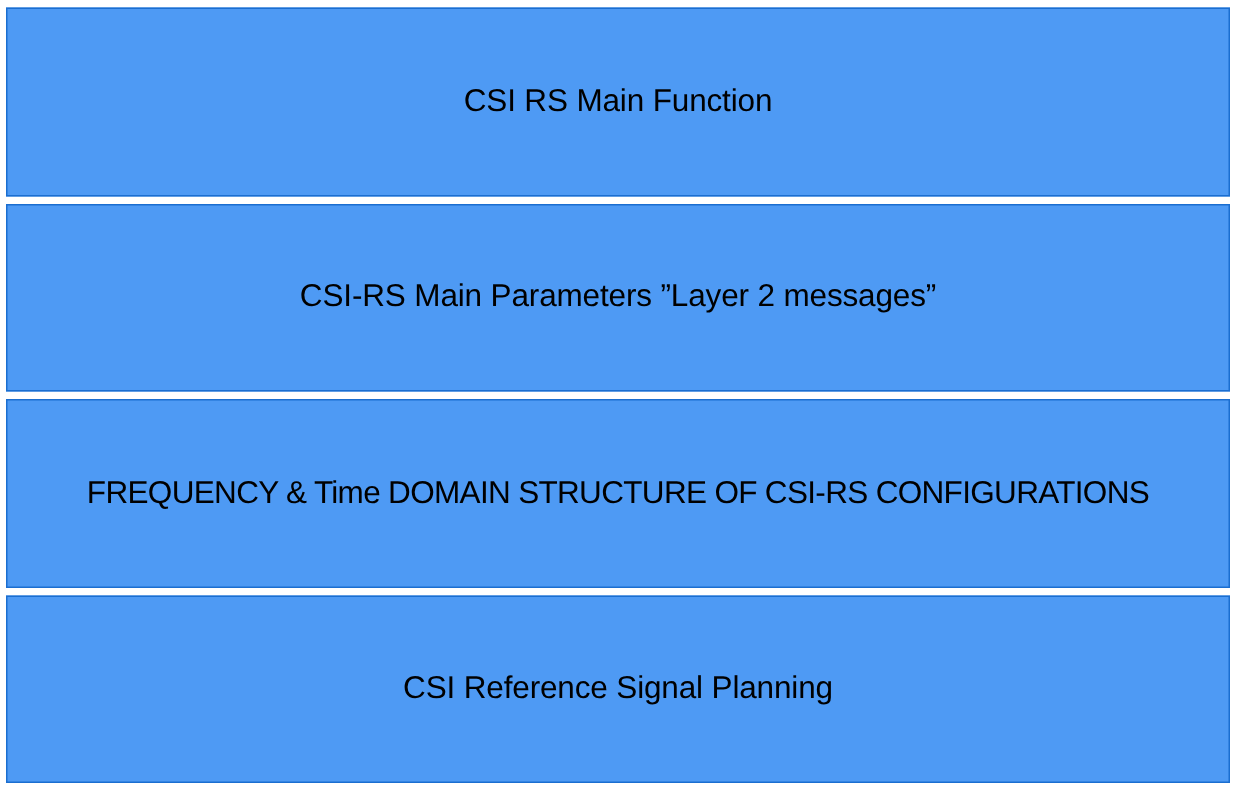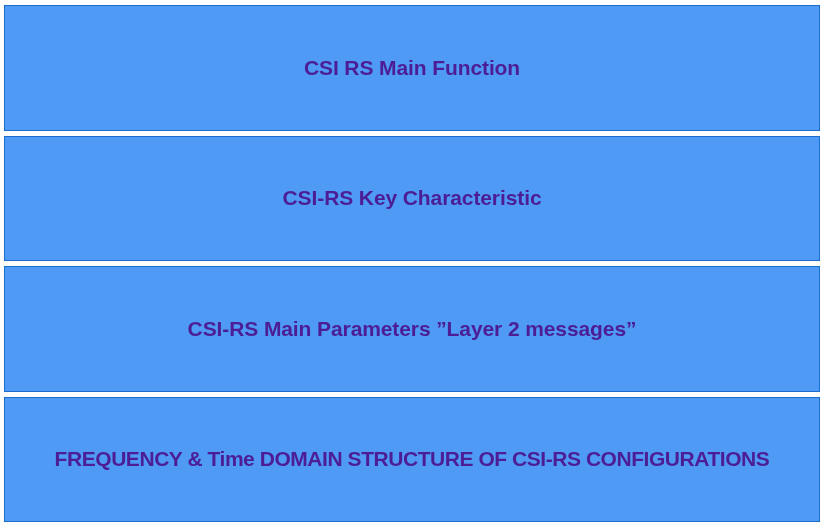--- a/index.html
+++ b/index.html
@@ -32,23 +32,23 @@
     background: #4e9af4;
     border: 1px solid #1b6ed0;
     display: flex;
     align-items: center;
     justify-content: center;
     text-align: center;
     overflow: hidden;
   }
 
   .agenda-item-label {
-    color: #4c1d95;
+    color: #000000;
     font-family: "Liberation Sans", sans-serif;
-    font-weight: bold;
+    font-weight: normal;
     font-size: 21px;
     line-height: 1.15;
     letter-spacing: -0.1px;
     white-space: pre;
     padding: 0 6px;
   }
 
   
   .agenda-item.wide .agenda-item-label {
     font-size: 21px;
@@ -58,27 +58,27 @@
 </style>
 </head>
 <body>
 
 <div class="agenda-list">
 
   <div class="agenda-item">
     <span class="agenda-item-label">CSI RS Main Function</span>
   </div>
 
-  <div class="agenda-item">
-    <span class="agenda-item-label">CSI-RS Key Characteristic</span>
-  </div>
 
 
   <div class="agenda-item">
     <span class="agenda-item-label">CSI-RS Main Parameters ”Layer 2 messages”</span>
   </div>
 
   <div class="agenda-item wide">
     <span class="agenda-item-label">FREQUENCY &amp; Time DOMAIN STRUCTURE OF CSI-RS CONFIGURATIONS</span>
   </div>
 
+  <div class="agenda-item">
+    <span class="agenda-item-label">CSI Reference Signal Planning</span>
+  </div>
 
 </div>
 
 </body></html>

